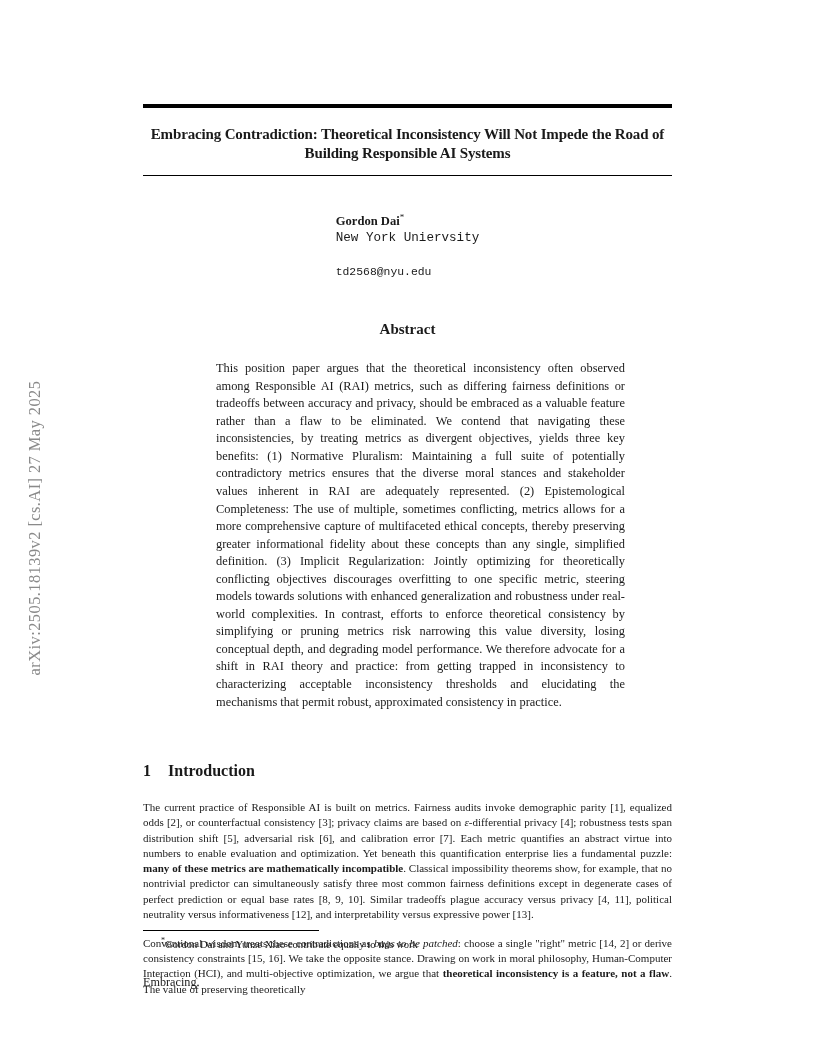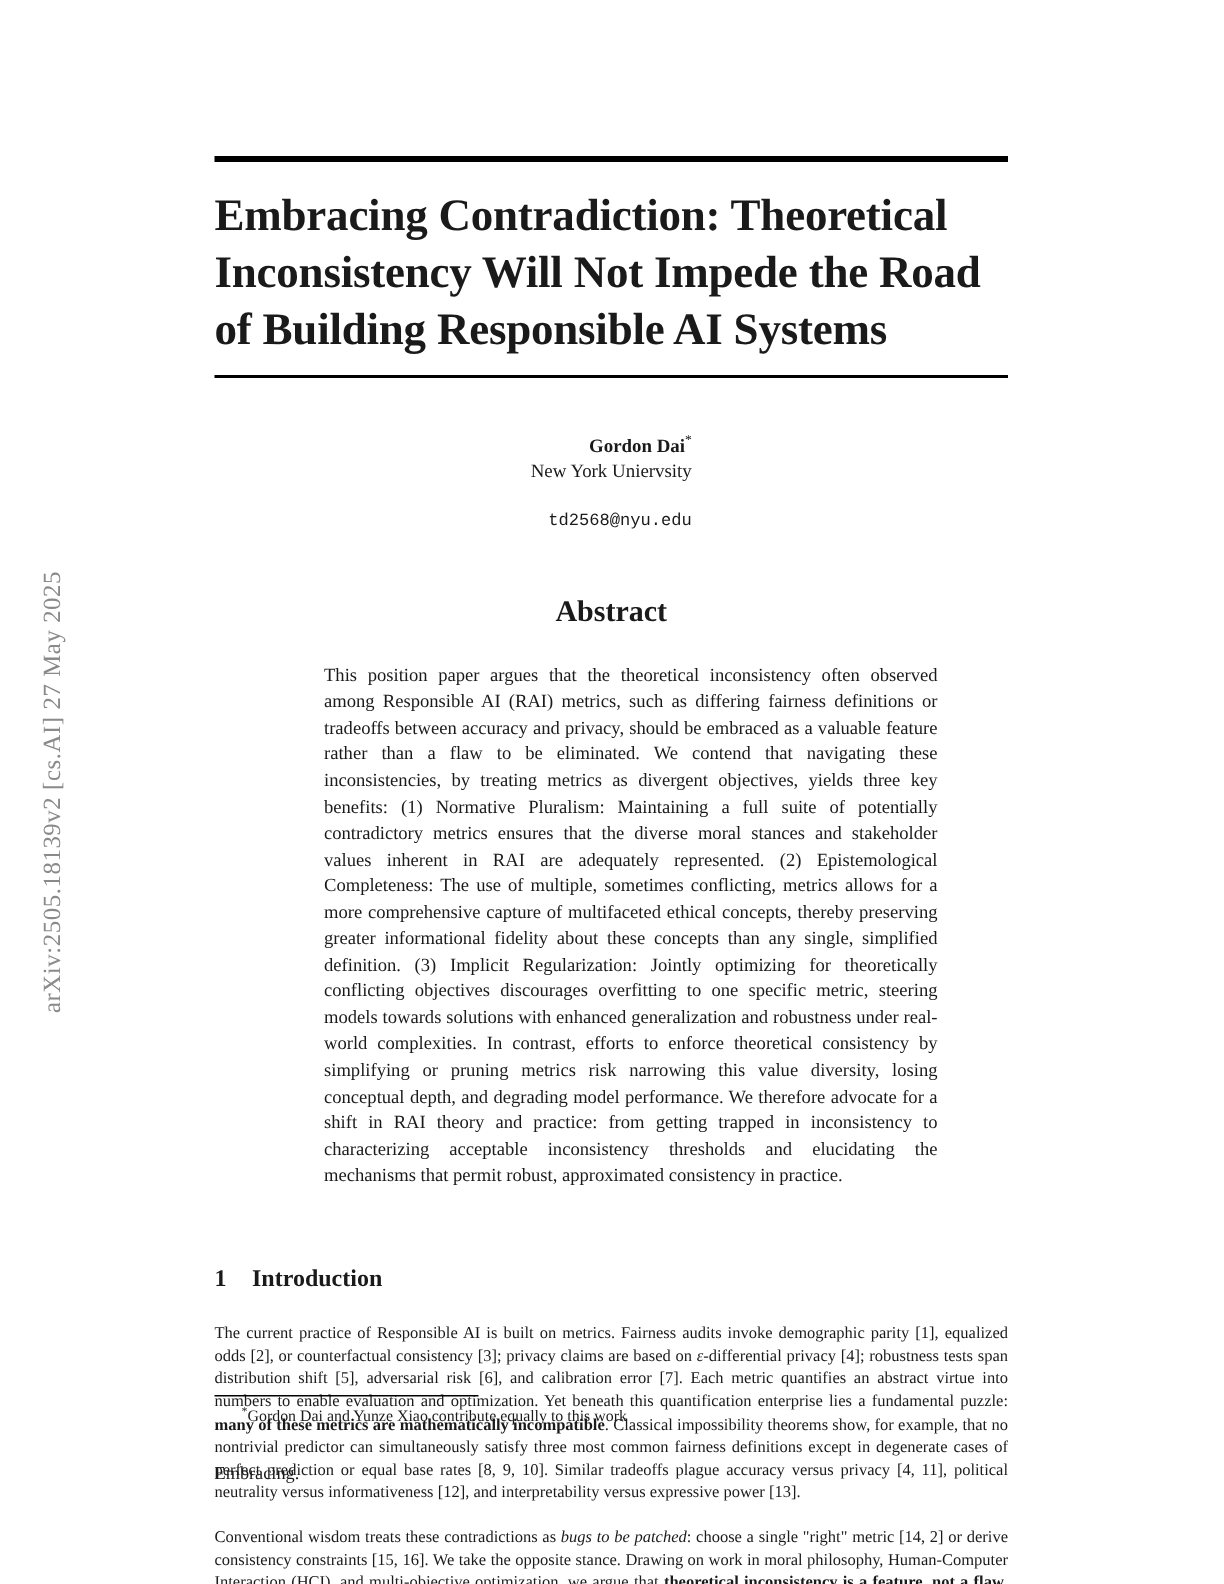--- a/index.html
+++ b/index.html
@@ -55,63 +55,65 @@
     height: 1.6px;
     background: #000000;
     margin: 0;
   }
 
   #title-block {
     margin-top: 17px;
     margin-bottom: 12px;
   }
   #paper-title {
-    font-size: 30px;
+    font-size: 15px;
     font-weight: bold;
     line-height: 1.26;
+    text-align: center;
     margin: 0;
     letter-spacing: -0.15px;
   }
 
   
   #authors {
     display: flex;
     justify-content: center;
     margin-top: 36px;
     gap: 107px;
   }
   .author {
-    text-align: right;
+    text-align: left;
     line-height: 1.33;
   }
   .author-name {
     font-size: 12.6px;
     font-weight: bold;
     display: block;
   }
   .author-aff {
     font-size: 12.6px;
     display: block;
+    font-family: Liberation Mono, monospace;
   }
   .author-email {
     font-family: "Liberation Mono", "DejaVu Sans Mono", monospace;
     font-size: 11.4px;
     display: block;
     margin-top: 18px;
   }
   .asterisk {
     font-size: 9px;
     vertical-align: super;
     font-weight: normal;
   }
 
   
   #abstract-heading {
     text-align: center;
-    font-size: 20px;
+    font-size: 15px;
     font-weight: bold;
     margin-top: 41px;
     margin-bottom: 0;
   }
   #abstract-block {
     margin-left: 73px;
     margin-right: 47px;
     margin-top: 22px;
   }
   #abstract-text {

